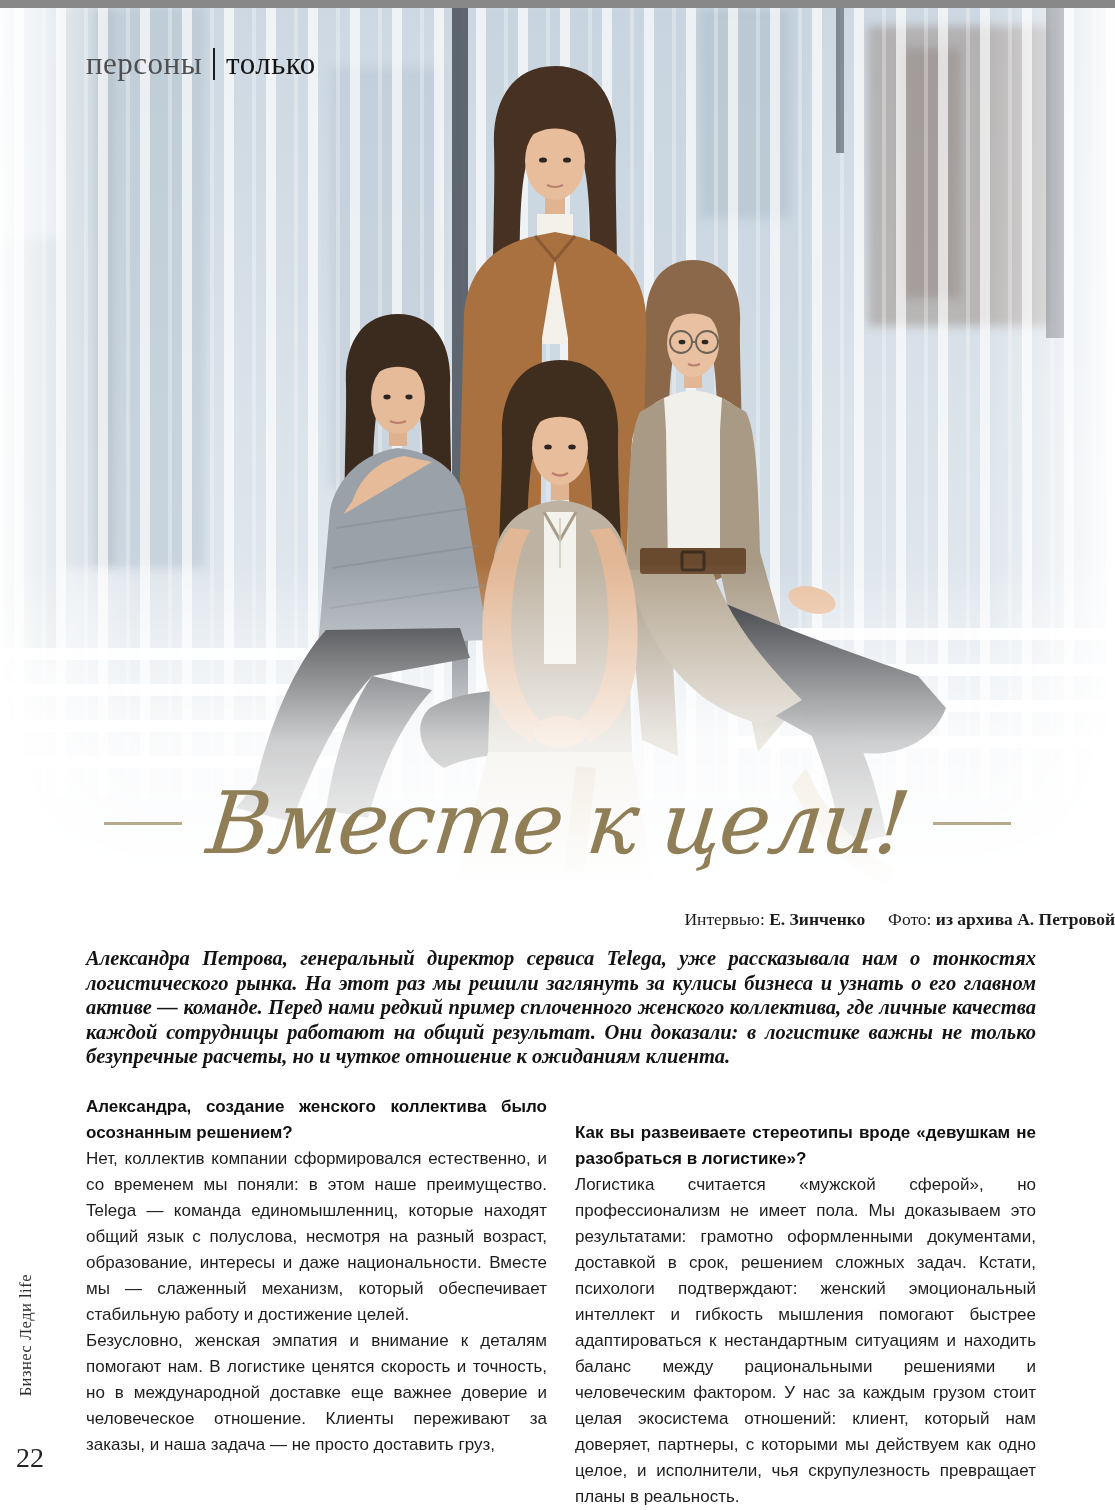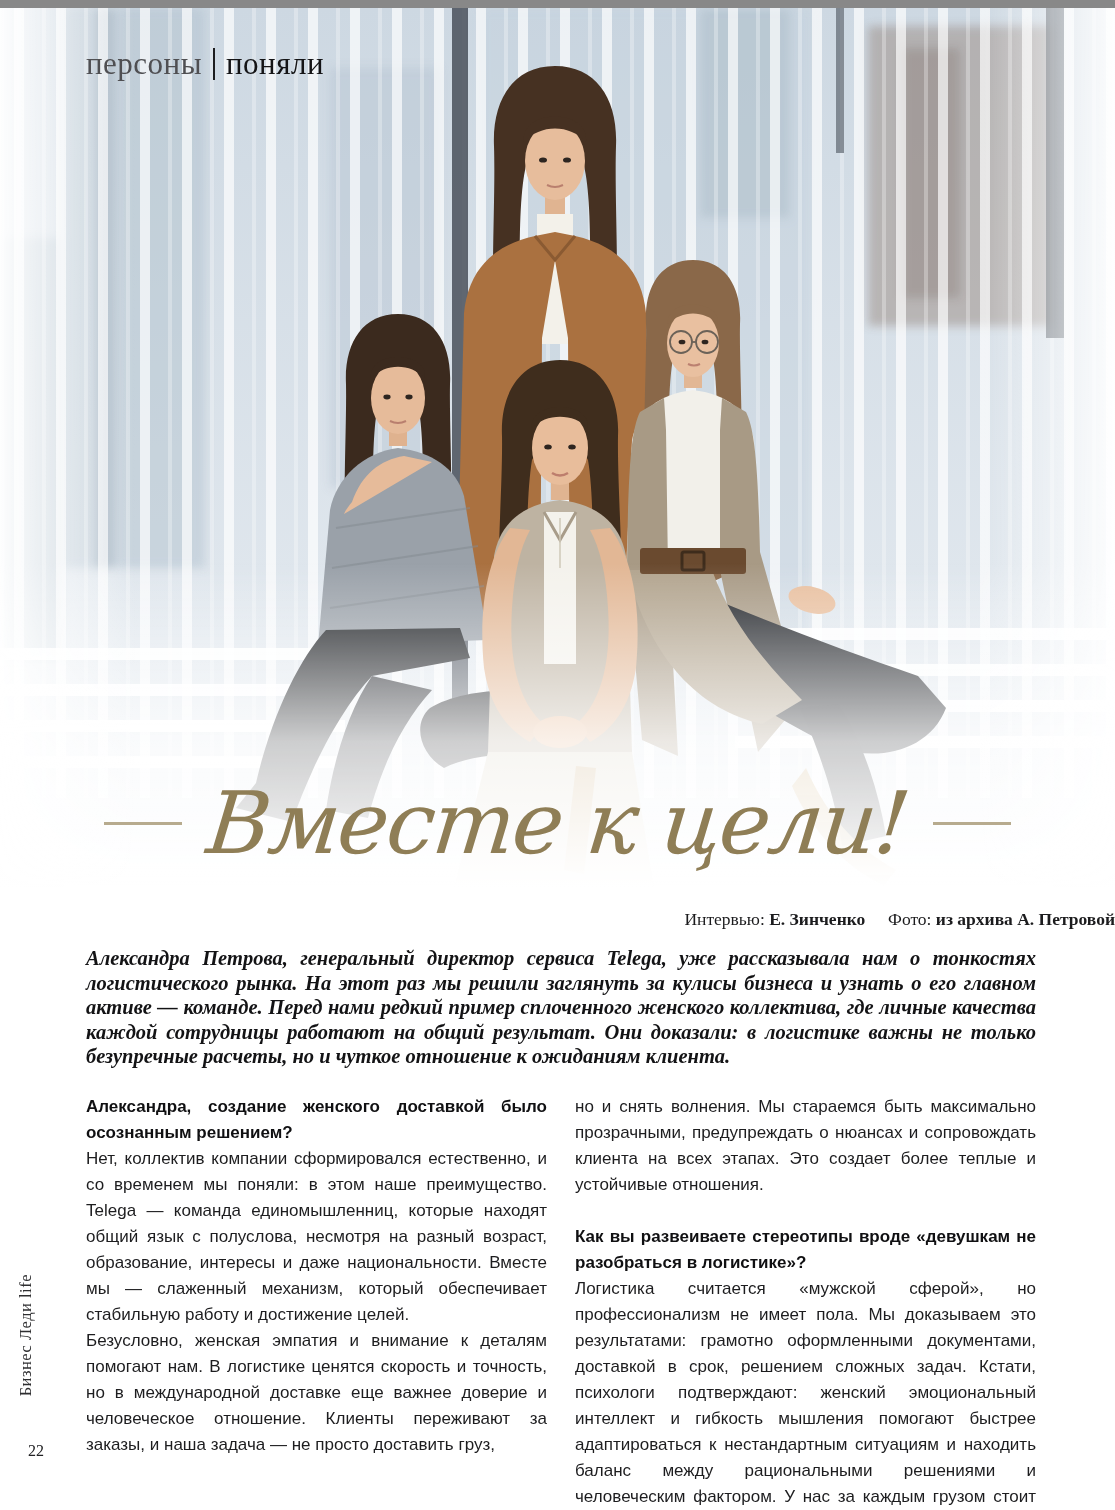--- a/index.html
+++ b/index.html
@@ -58,22 +58,22 @@
   .col p.q{font-weight:700;color:#101012;}
   .col p.q.spaced{margin-top:26px;}
   
   .vertical-label{
     position:absolute;left:16px;top:1266px;z-index:6;
     writing-mode:vertical-rl;transform:rotate(180deg);
     font-family:"Liberation Serif",serif;font-size:16.5px;color:#2e2e30;
     letter-spacing:.5px;
   }
   .page-number{
-    position:absolute;left:28px;top:1434px;z-index:6;
-    font-family:"Liberation Serif",serif;font-size:16px;color:#222224;
+    position:absolute;left:16px;top:1434px;z-index:6;
+    font-family:"Liberation Serif",serif;font-size:28px;color:#222224;
   }
 </style>
 </head>
 <body>
 
 <div class="page">
 
   <div class="hero">
     <svg width="1115" height="880" viewBox="0 0 1115 880" xmlns="http://www.w3.org/2000/svg">
       <defs>
@@ -213,47 +213,46 @@
 
       <rect x="0" y="555" width="1115" height="325" fill="url(#fadeBottom)"></rect>
       <rect x="0" y="0" width="135" height="880" fill="url(#fadeLeft)"></rect>
       <rect x="980" y="0" width="135" height="880" fill="url(#fadeRight)"></rect>
     </svg>
   </div>
 
   <div class="section-header">
     <span class="sec">персоны</span>
     <span class="bar"></span>
-    <span class="sub">поняли</span>
+    <span class="sub">только</span>
   </div>
 
   <div class="title-row">
     <span class="title-dash"></span>
     <span class="title-script">Вместе к цели!</span>
     <span class="title-dash"></span>
   </div>
 
   <div class="byline">
     <span>Интервью:</span>
     <b>Е. Зинченко</b>
     <span class="gap"></span>
     <span>Фото:</span>
     <b>из архива А. Петровой</b>
   </div>
 
   <div class="lead"><span class="lead-name">Александра Петрова</span><span>, генеральный директор сервиса Telega, уже рассказывала нам о тонкостях логистического рынка. На этот раз мы решили заглянуть за кулисы бизнеса и узнать о его главном активе — команде. Перед нами редкий пример сплоченного женского коллектива, где личные качества каждой сотрудницы работают на общий результат. Они доказали: в логистике важны не только безупречные расчеты, но и чуткое отношение к ожиданиям клиента.</span></div>
 
   <div class="columns">
     <div class="col">
-      <p class="q">Александра, создание женского доставкой было осознанным решением?</p>
+      <p class="q">Александра, создание женского коллектива было осознанным решением?</p>
       <p class="a">Нет, коллектив компании сформировался естественно, и со временем мы поняли: в этом наше преимущество. Telega — команда единомышленниц, которые находят общий язык с полуслова, несмотря на разный возраст, образование, интересы и даже национальности. Вместе мы — слаженный механизм, который обеспечивает стабильную работу и достижение целей.</p>
       <p class="a">Безусловно, женская эмпатия и внимание к деталям помогают нам. В логистике ценятся скорость и точность, но в международной доставке еще важнее доверие и человеческое отношение. Клиенты переживают за заказы, и наша задача — не просто доставить груз,</p>
     </div>
     <div class="col">
-      <p class="a">но и снять волнения. Мы стараемся быть максимально прозрачными, предупреждать о нюансах и сопровождать клиента на всех этапах. Это создает более теплые и устойчивые отношения.</p>
       <p class="q spaced">Как вы развеиваете стереотипы вроде «девушкам не разобраться в логистике»?</p>
       <p class="a">Логистика считается «мужской сферой», но профессионализм не имеет пола. Мы доказываем это результатами: грамотно оформленными документами, доставкой в срок, решением сложных задач. Кстати, психологи подтверждают: женский эмоциональный интеллект и гибкость мышления помогают быстрее адаптироваться к нестандартным ситуациям и находить баланс между рациональными решениями и человеческим фактором. У нас за каждым грузом стоит целая экосистема отношений: клиент, который нам доверяет, партнеры, с которыми мы действуем как одно целое, и исполнители, чья скрупулезность превращает планы в реальность.</p>
     </div>
   </div>
 
   <div class="vertical-label">Бизнес Леди life</div>
   <div class="page-number">22</div>
 
 </div>
 

